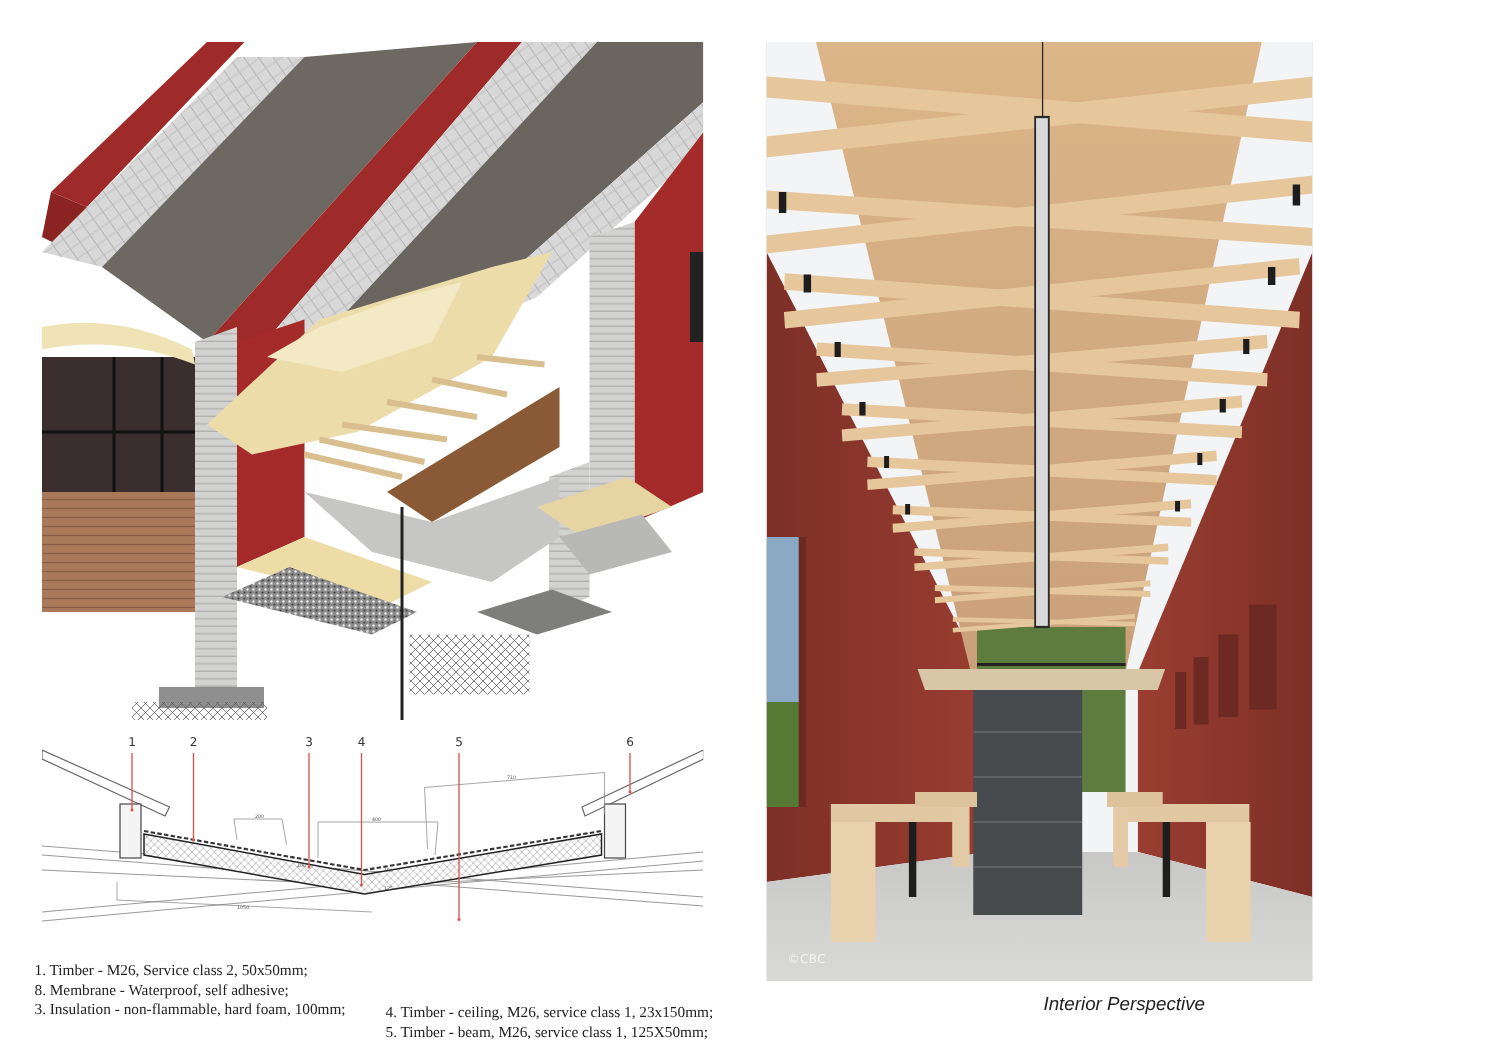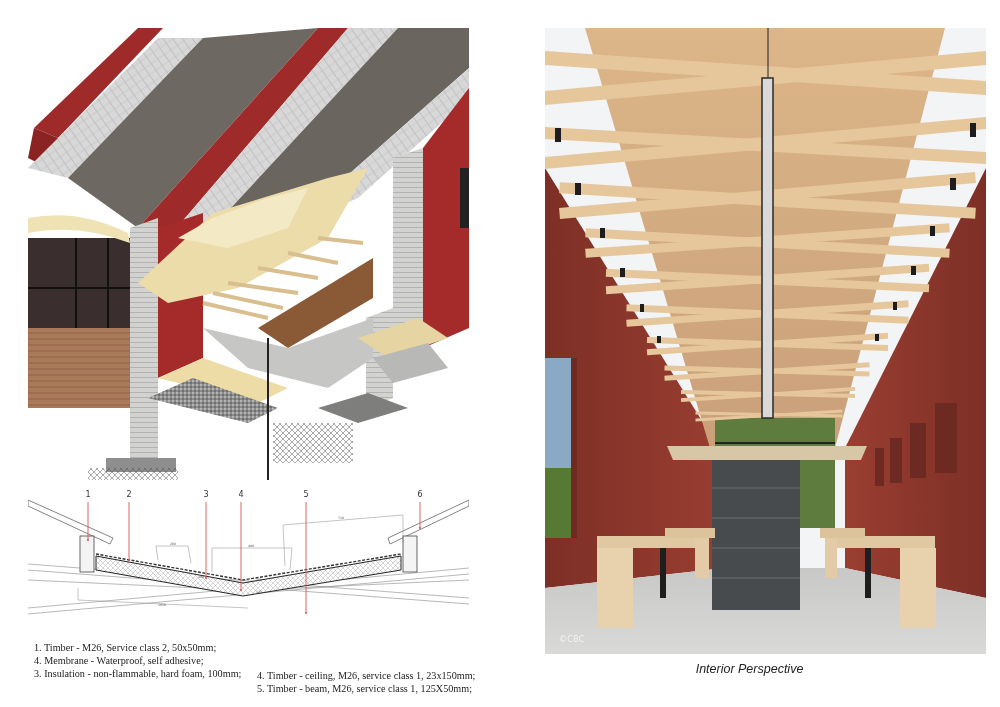--- a/index.html
+++ b/index.html
@@ -9,26 +9,26 @@
   .axo { position: absolute; left: 28px; top: 28px; width: 441px; height: 452px; overflow: hidden; background: #ffffff; }
   .axo svg { width: 100%; height: 100%; display: block; }
 
   
   .section { position: absolute; left: 28px; top: 488px; width: 441px; height: 130px; overflow: hidden; }
   .section svg { width: 100%; height: 100%; display: block; }
   .callout { position: absolute; font-family: "DejaVu Sans", sans-serif; font-size: 8px; color: #333; transform: translateX(-50%); }
 
   
   .legend { position: absolute; top: 641px; font-family: "Liberation Serif", serif; font-size: 10.2px; color: #222; line-height: 13px; }
-  .legend.col1 { left: 34px; }
+  .legend.col1 { left: 23px; }
   .legend.col2 { left: 257px; margin-top: 28px; }
   .legend div { white-space: nowrap; }
 
   
-  .photo { position: absolute; left: 545px; top: 28px; width: 441px; height: 626px; overflow: hidden; background: #d8d8d8; }
+  .photo { position: absolute; left: 511px; top: 28px; width: 364px; height: 626px; overflow: hidden; background: #d8d8d8; }
   .photo svg { width: 100%; height: 100%; display: block; }
   .credit { position: absolute; left: 14px; bottom: 10px; font-family: "DejaVu Sans", sans-serif; font-size: 8px; color: #f2f2f2; letter-spacing: 0.3px; }
 
   .caption { position: absolute; left: 529px; width: 441px; top: 662px; text-align: center; font-family: Liberation Sans, sans-serif; font-style: italic; font-size: 12.5px; color: #222; }
 </style>
 </head>
 <body>
 
 <div class="axo">
   <svg viewBox="0 0 441 452" preserveAspectRatio="none">
@@ -183,21 +183,21 @@
   <span class="callout" style="left:60px;top:2px">1</span>
   <span class="callout" style="left:101px;top:2px">2</span>
   <span class="callout" style="left:178px;top:2px">3</span>
   <span class="callout" style="left:213px;top:2px">4</span>
   <span class="callout" style="left:278px;top:2px">5</span>
   <span class="callout" style="left:392px;top:2px">6</span>
 </div>
 
 <div class="legend col1">
   <div>1. Timber - M26, Service class 2, 50x50mm;</div>
-  <div>4. Membrane - Waterproof, self adhesive;</div>
+  <div>8. Membrane - Waterproof, self adhesive;</div>
   <div>3. Insulation - non-flammable, hard foam, 100mm;</div>
 </div>
 <div class="legend col2">
   <div>4. Timber - ceiling, M26, service class 1, 23x150mm;</div>
   <div>5. Timber - beam, M26, service class 1, 125X50mm;</div>
 </div>
 
 <div class="photo">
   <svg viewBox="0 0 441 626" preserveAspectRatio="none">
     <defs>

